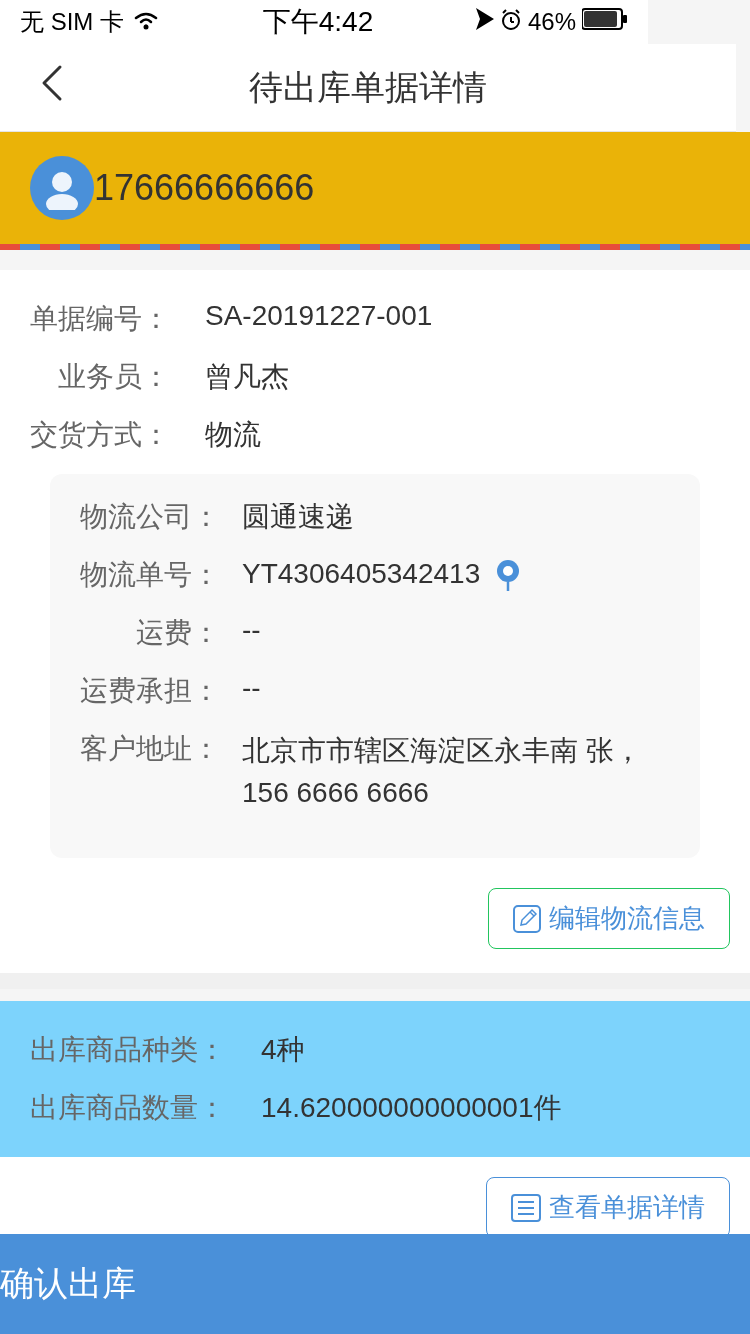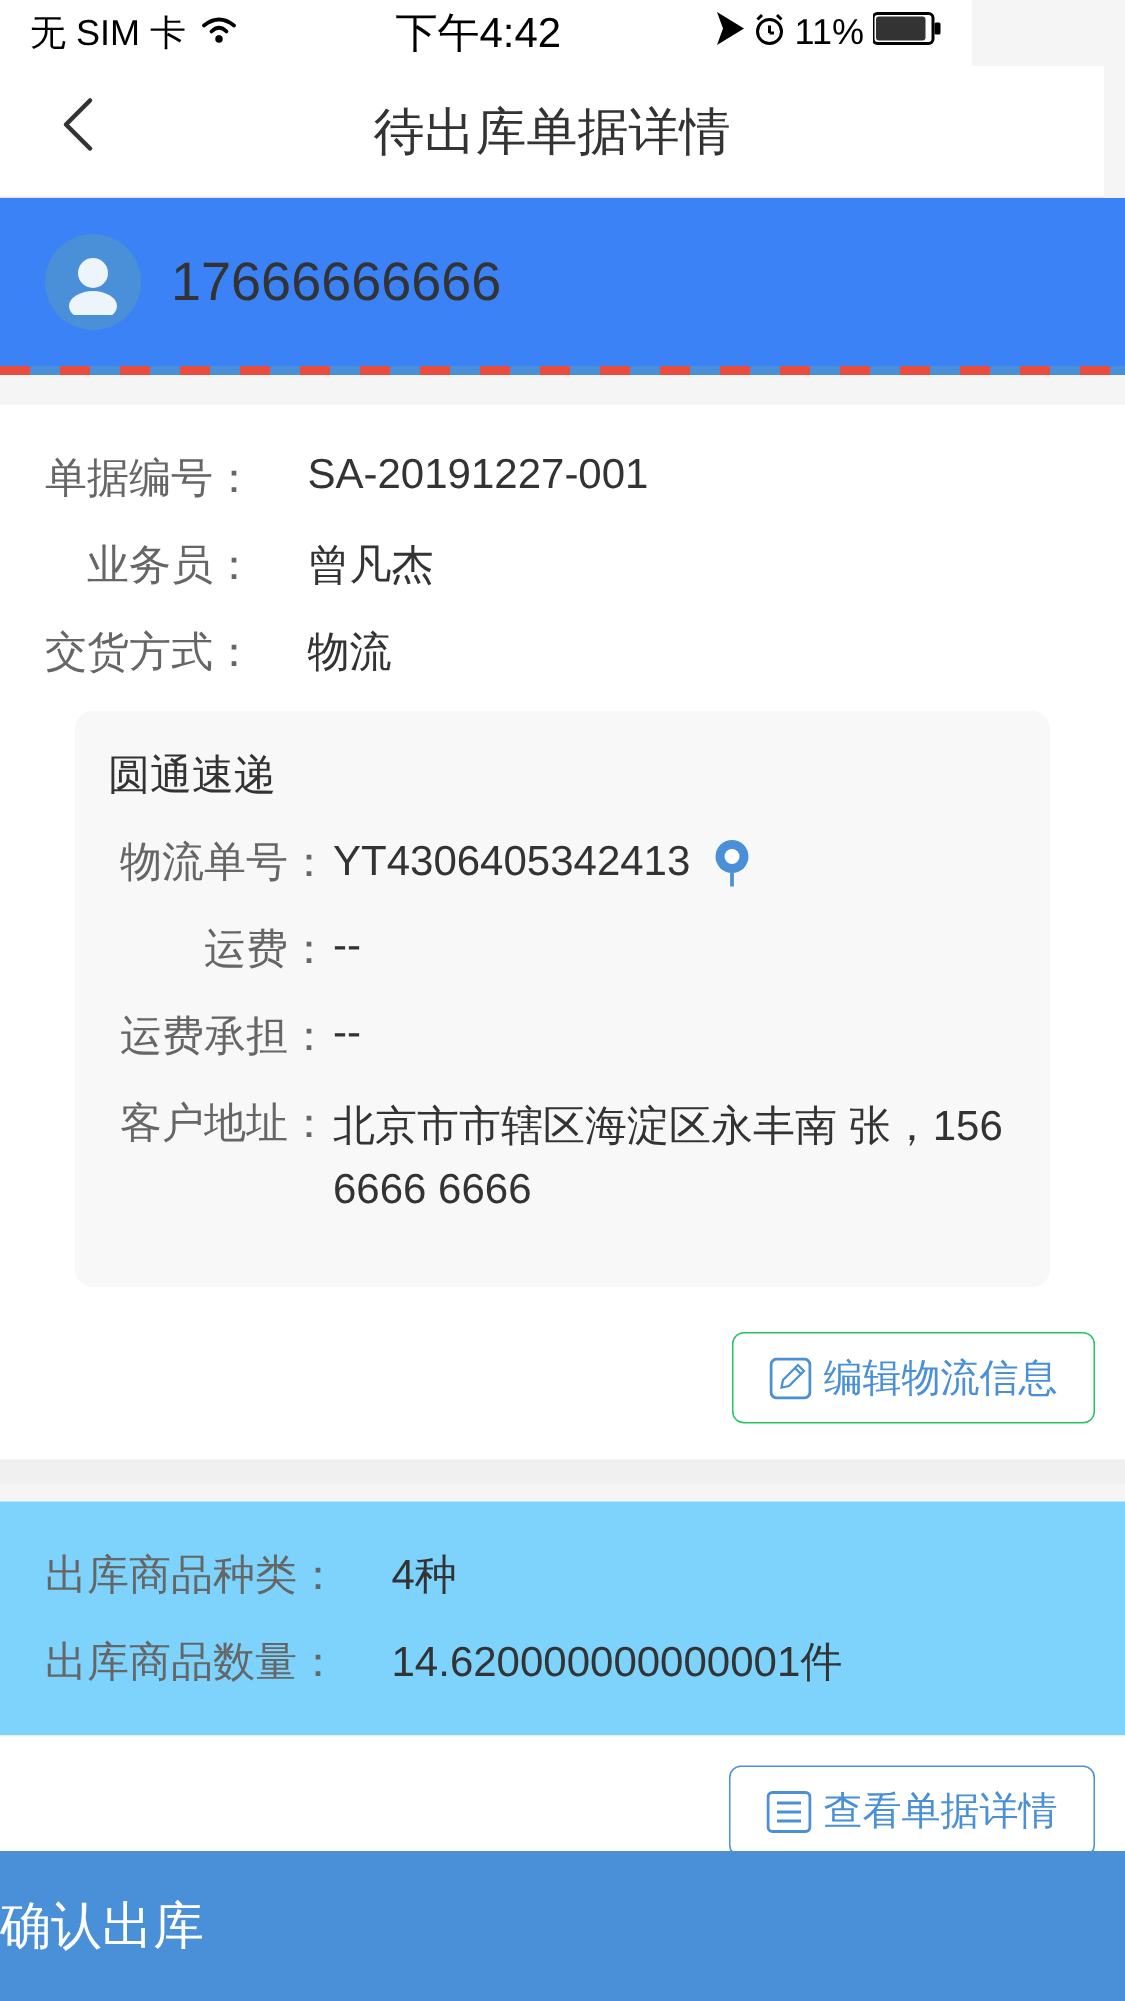--- a/index.html
+++ b/index.html
@@ -56,25 +56,24 @@
       color: #333;
     }
 
     
     .content {
       padding-bottom: 120px;
     }
 
     
     .customer-header {
-      background: #3b82f6;
+      background: #eab308;
       padding: 24px 30px;
       display: flex;
       align-items: center;
-      gap: 20px;
       border-bottom: none;
     }
     .customer-avatar {
       width: 64px;
       height: 64px;
       border-radius: 50%;
       background: #4a90d9;
       display: flex;
       align-items: center;
       justify-content: center;
@@ -142,21 +141,21 @@
     .logistics-label {
       color: #666;
       font-size: 28px;
       min-width: 150px;
       text-align: right;
       flex-shrink: 0;
     }
     .logistics-value {
       color: #333;
       font-size: 28px;
-      margin-left: 2px;
+      margin-left: 22px;
       flex: 1;
       display: flex;
       align-items: center;
       gap: 10px;
     }
     .location-icon {
       width: 36px;
       height: 36px;
       flex-shrink: 0;
     }
@@ -257,21 +256,21 @@
     </span>
     <span>
       <svg width="22" height="22" viewBox="0 0 22 22">
         <circle cx="11" cy="13" r="8" stroke="#000" stroke-width="2" fill="none"></circle>
         <line x1="11" y1="9" x2="11" y2="14" stroke="#000" stroke-width="2"></line>
         <line x1="11" y1="14" x2="14" y2="14" stroke="#000" stroke-width="2"></line>
         <line x1="3" y1="5" x2="6" y2="2" stroke="#000" stroke-width="2"></line>
         <line x1="19" y1="5" x2="16" y2="2" stroke="#000" stroke-width="2"></line>
       </svg>
     </span>
-    <span>11%</span>
+    <span>46%</span>
     <span>
       <svg width="46" height="22" viewBox="0 0 46 22">
         <rect x="0" y="1" width="40" height="20" rx="3" ry="3" stroke="#000" stroke-width="2" fill="none"></rect>
         <rect x="2" y="3" width="33" height="16" rx="2" ry="2" fill="#333"></rect>
         <rect x="41" y="7" width="4" height="8" rx="1" ry="1" fill="#000"></rect>
       </svg>
     </span>
   </div>
 </div>
 
@@ -307,20 +306,21 @@
       <span class="info-label">业务员：</span>
       <span class="info-value">曾凡杰</span>
     </div>
     <div class="info-row">
       <span class="info-label">交货方式：</span>
       <span class="info-value">物流</span>
     </div>
 
     <div class="logistics-card">
       <div class="logistics-row">
+        <span class="logistics-label">物流公司：</span>
         <span class="logistics-value">圆通速递</span>
       </div>
       <div class="logistics-row">
         <span class="logistics-label">物流单号：</span>
         <span class="logistics-value">
           <span>YT4306405342413</span>
           <svg class="location-icon" viewBox="0 0 36 36" fill="none">
             <circle cx="18" cy="15" r="11" fill="#4a90d9"></circle>
             <circle cx="18" cy="15" r="5" fill="#fff"></circle>
             <line x1="18" y1="26" x2="18" y2="35" stroke="#4a90d9" stroke-width="2.5"></line>

